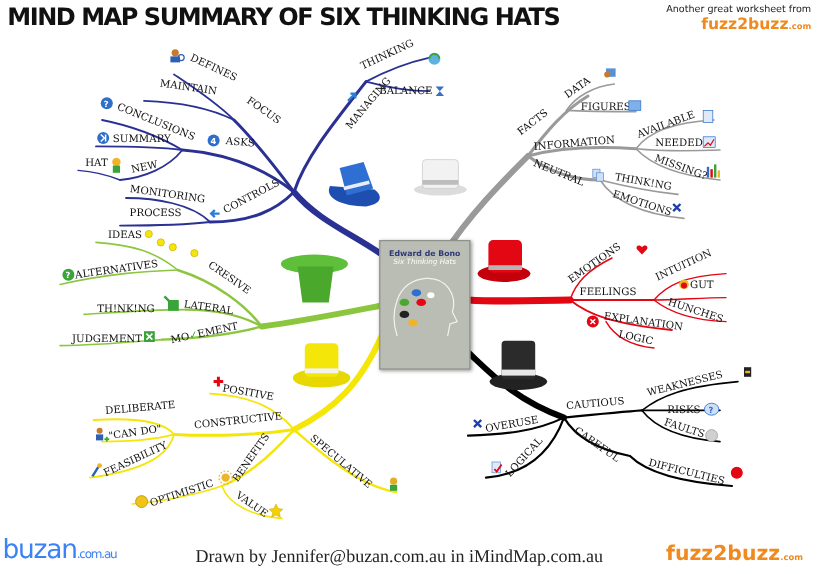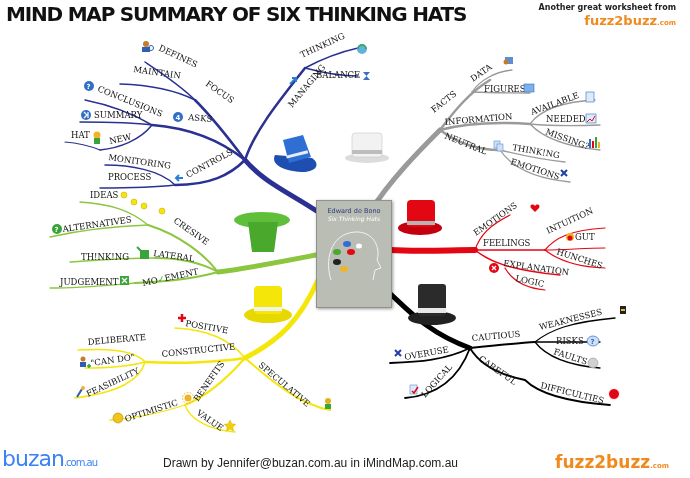--- a/index.html
+++ b/index.html
@@ -1,29 +1,29 @@
 <!DOCTYPE html>
 <html><head>
 <meta charset="utf-8">
 <style>
   html, body { margin:0; padding:0; background:#ffffff; }
   body { width:690px; height:478px; position:relative; overflow:hidden; font-family:"DejaVu Serif", serif; }
   .title { position:absolute; left:6px; top:2px; font-family:"DejaVu Sans", sans-serif; font-weight:bold; font-size:20px; letter-spacing:-1.2px; color:#111; }
   .promo { position:absolute; right:14px; top:3px; text-align:right; font-family:"DejaVu Sans", sans-serif; }
-  .promo .line1 { font-size:8px; font-weight:bold; color:#222;margin-left:28px; }
+  .promo .line1 { font-size:8px; font-weight:normal; color:#222;margin-left:28px; }
   .promo .logo { font-size:13px; font-weight:bold; color:#f08a1e; margin-top:1px; }
   .promo .logo .com { font-size:7px; }
   svg.map { position:absolute; left:0; top:0; }
   .lbl { font-family:"DejaVu Serif", serif; font-size:8.5px; fill:#111; }
   .book { position:absolute; left:316px; top:200px; width:74px; height:106px; background:#b9bdb4; border:1px solid #8e928a; box-shadow:1px 1px 3px rgba(0,0,0,.4); }
-  .book .author { font-family:"DejaVu Sans", sans-serif; font-size:6.5px; color:#2e3a7a; text-align:center; margin-top:6px; font-weight:normal; }
+  .book .author { font-family:"DejaVu Sans", sans-serif; font-size:6.5px; color:#2e3a7a; text-align:center; margin-top:6px; font-weight:bold; }
   .book .btitle { font-family:"DejaVu Sans", sans-serif; font-size:6px; color:#ffffff; text-align:center; font-style:italic; }
   .footer-left { position:absolute; left:2px; top:446px; font-family:"DejaVu Sans", sans-serif; font-size:22px; color:#3b82f6; letter-spacing:-1px; }
   .footer-left .dom { font-size:10px; }
-  .footer-mid { position:absolute; left:163px; top:456px; font-family:Liberation Sans, sans-serif; font-size:12px; color:#222; }
+  .footer-mid { position:absolute; left:163px; top:456px; font-family:Liberation Serif, serif; font-size:15px; color:#222; }
   .footer-right { position:absolute; left:555px; top:452px; font-family:"DejaVu Sans", sans-serif; font-size:17px; font-weight:bold; color:#f08a1e; }
   .footer-right .com { font-size:7px; }
 </style>
 </head>
 <body>
 
 <div class="title">MIND MAP SUMMARY OF SIX THINKING HATS</div>
 <div class="promo">
   <div class="line1">Another great worksheet from</div>
   <div class="logo"><span>fuzz2buzz</span><span class="com">.com</span></div>

